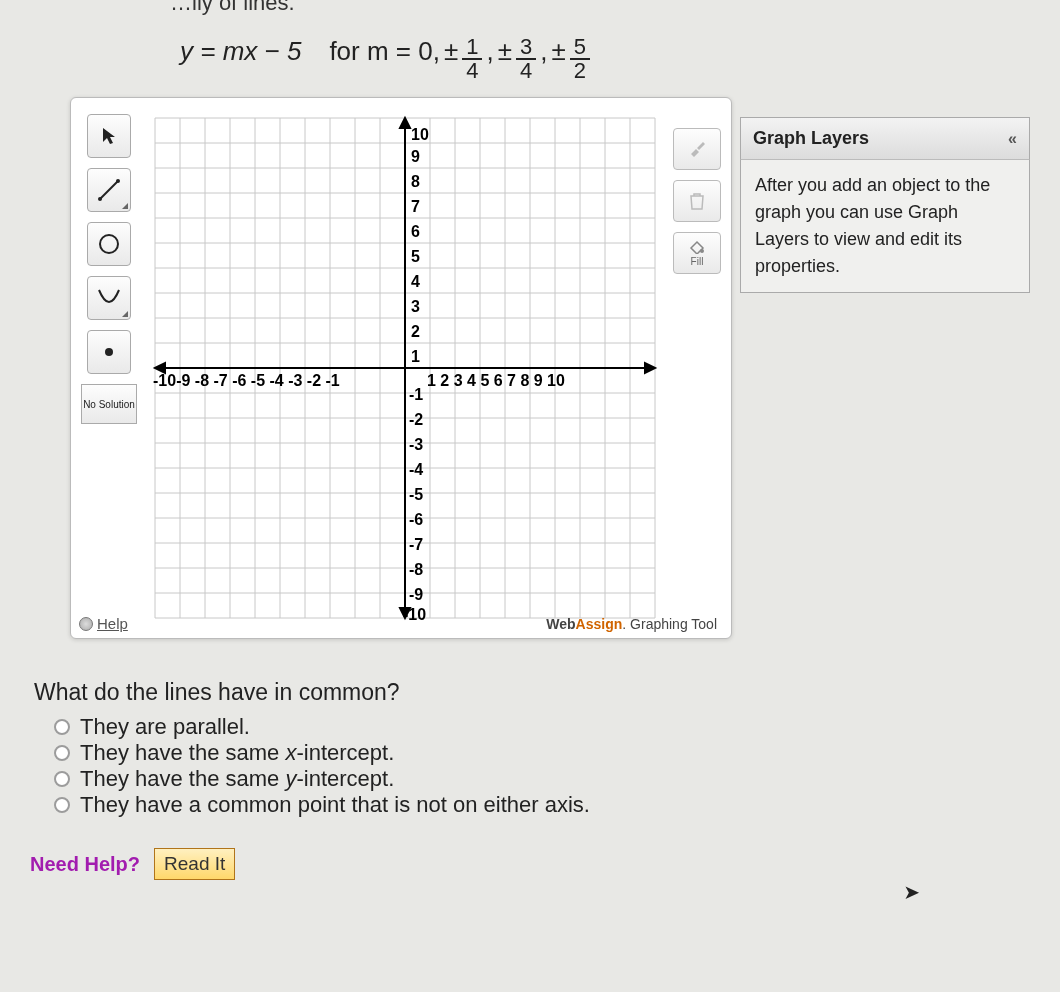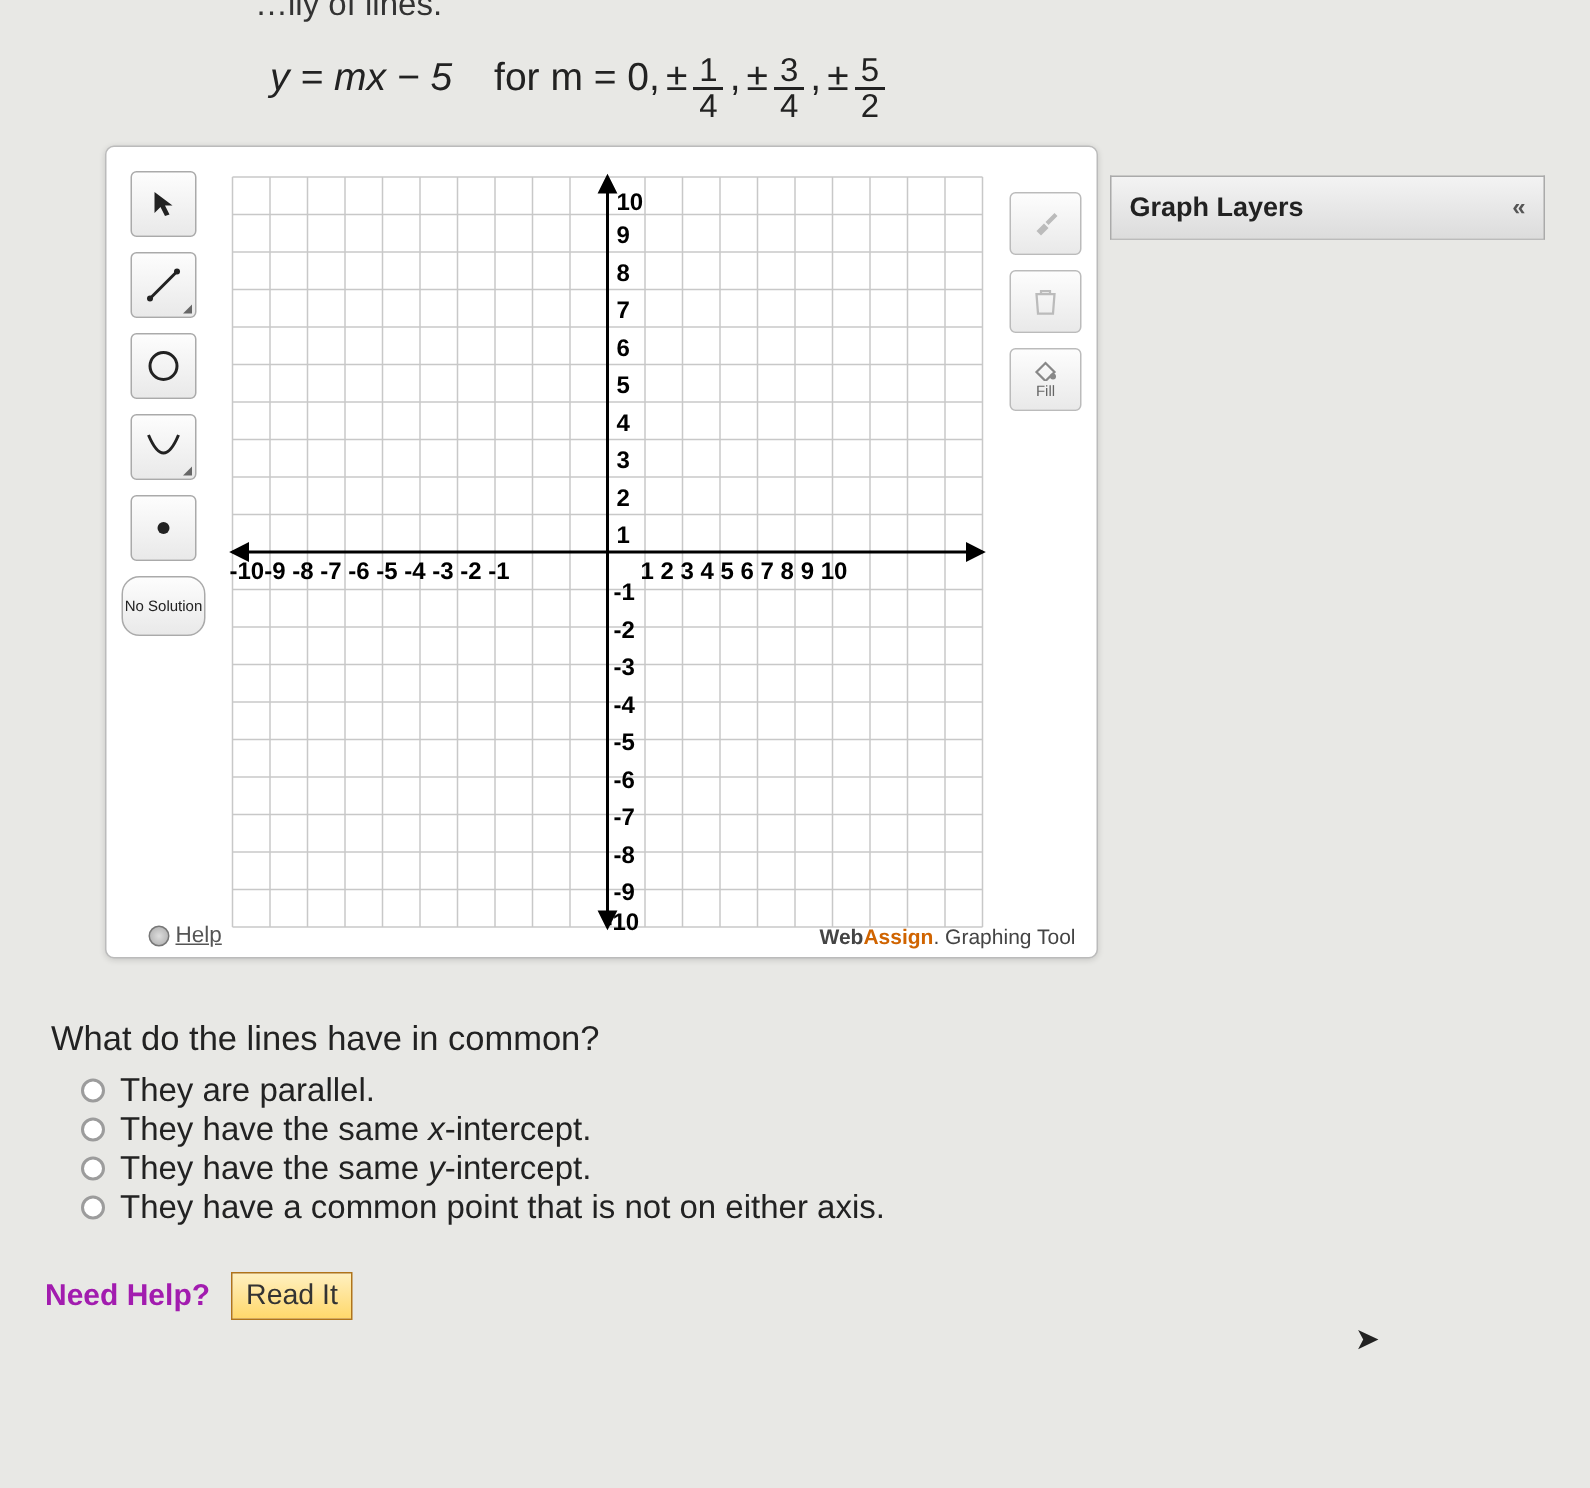--- a/index.html
+++ b/index.html
@@ -92,21 +92,21 @@
     bottom: 2px;
     width: 0; height: 0;
     border-left: 6px solid transparent;
     border-bottom: 6px solid #666;
   }
   .no-sol {
     width: 56px;
     height: 40px;
     background: linear-gradient(#fdfdfd, #e9e9e9);
     border: 1px solid #aaa;
-    border-radius: 12px;
+    border-radius: 0;
     font-size: 10px;
     text-align: center;
     line-height: 1.1;
     display: flex;
     align-items: center;
     justify-content: center;
     cursor: pointer;
   }
 
   .grid-area {
@@ -136,21 +136,21 @@
     font-size: 14px;
     color: #888;
     cursor: pointer;
     flex-direction: column;
     gap: 2px;
   }
   .side-btn .lbl { font-size: 10px; color: #666; }
 
   .help-link {
     position: absolute;
-    left: 28px;
+    left: 8px;
     bottom: 6px;
     color: #555;
     text-decoration: underline;
     font-size: 15px;
     display: flex;
     align-items: center;
     gap: 4px;
     cursor: pointer;
   }
   .help-link::before {
@@ -436,20 +436,21 @@
     <div class="branding">
       <span class="wa"><span>Web</span><span class="a">Assign</span></span><span>. Graphing Tool</span>
     </div>
   </div>
 
   <div class="layers-panel">
     <div class="layers-head">
       <span>Graph Layers</span>
       <span class="chev">«</span>
     </div>
+    <div class="layers-body">After you add an object to the graph you can use Graph Layers to view and edit its properties.</div>
   </div>
 </div>
 
 <div class="question">What do the lines have in common?</div>
 <div class="options">
   <div class="opt">
     <span class="radio"></span>
     <span>They are parallel.</span>
   </div>
   <div class="opt">

